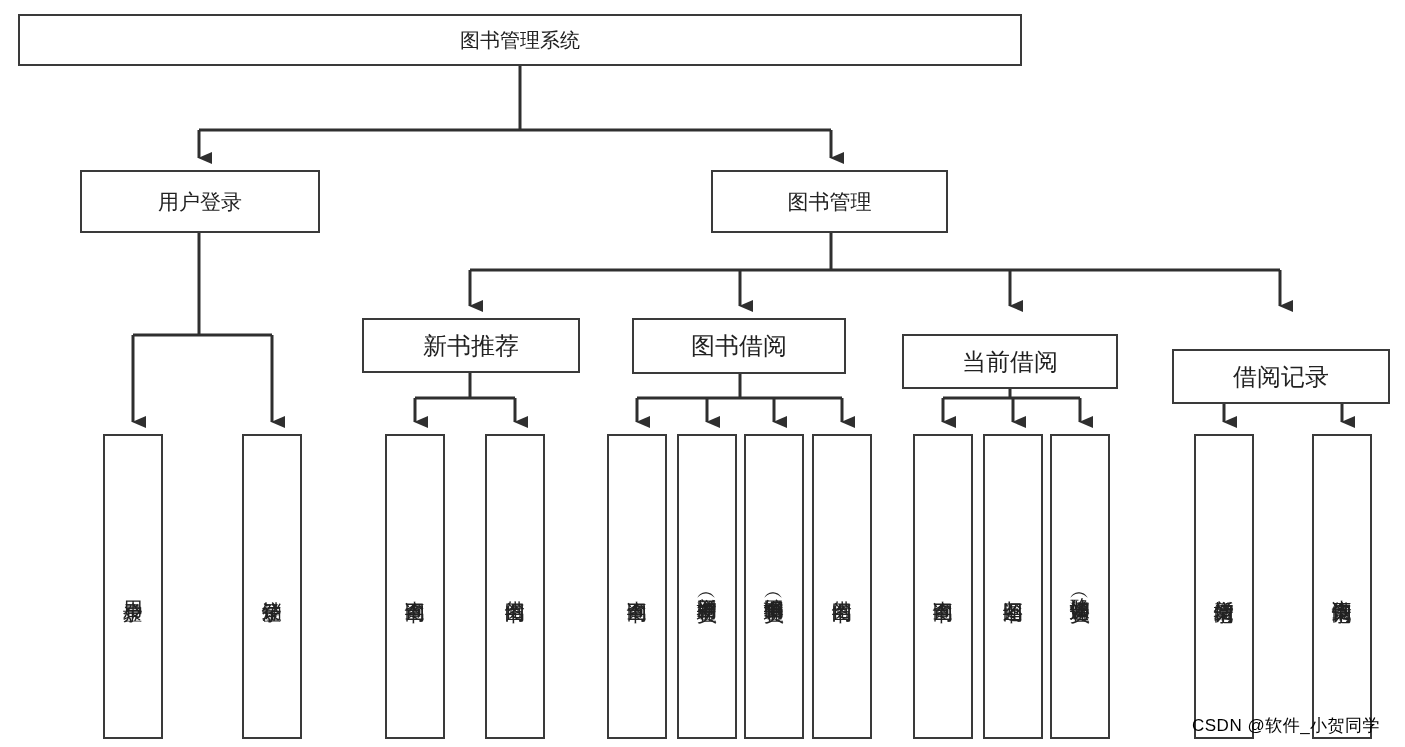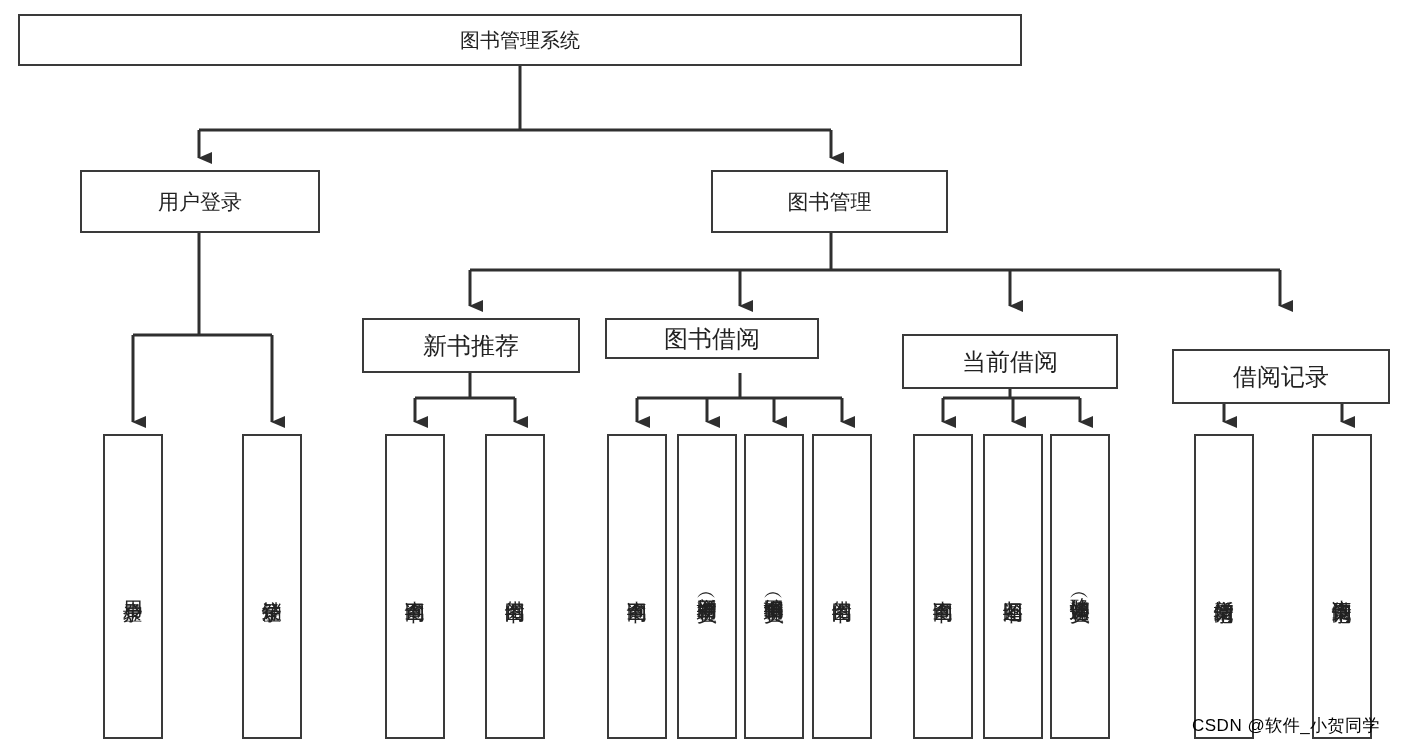--- a/index.html
+++ b/index.html
@@ -122,21 +122,21 @@
       <path d="M 1342 398 L 1342 422" marker-end="url(#arrow)"></path>
     </g>
   </svg>
 
   <div class="node level-root" style="left: 18px; top: 14px; width: 1004px; height: 52px;">图书管理系统</div>
 
   <div class="node level-2" style="left: 80px; top: 170px; width: 240px; height: 63px;">用户登录</div>
   <div class="node level-2" style="left: 711px; top: 170px; width: 237px; height: 63px; text-align: center;">图书管理</div>
 
   <div class="node level-3" style="left: 362px; top: 318px; width: 218px; height: 55px;">新书推荐</div>
-  <div class="node level-3" style="left: 605px; top: 318px; width: 214px; height: 41px;">图书借阅</div>
+  <div class="node level-3" style="left: 632px; top: 318px; width: 214px; height: 56px;">图书借阅</div>
   <div class="node level-3" style="left: 902px; top: 334px; width: 216px; height: 55px;">当前借阅</div>
   <div class="node level-3" style="left: 1172px; top: 318px; width: 218px; height: 55px; margin-top: 31px;">借阅记录</div>
 
   <div class="node leaf" style="left: 103px; top: 434px; width: 60px; height: 305px;">
     <span class="vlabel">用户登录</span>
   </div>
   <div class="node leaf" style="left: 242px; top: 434px; width: 60px; height: 305px;">
     <span class="vlabel">注销登录</span>
   </div>
   <div class="node leaf" style="left: 385px; top: 434px; width: 60px; height: 305px;">

